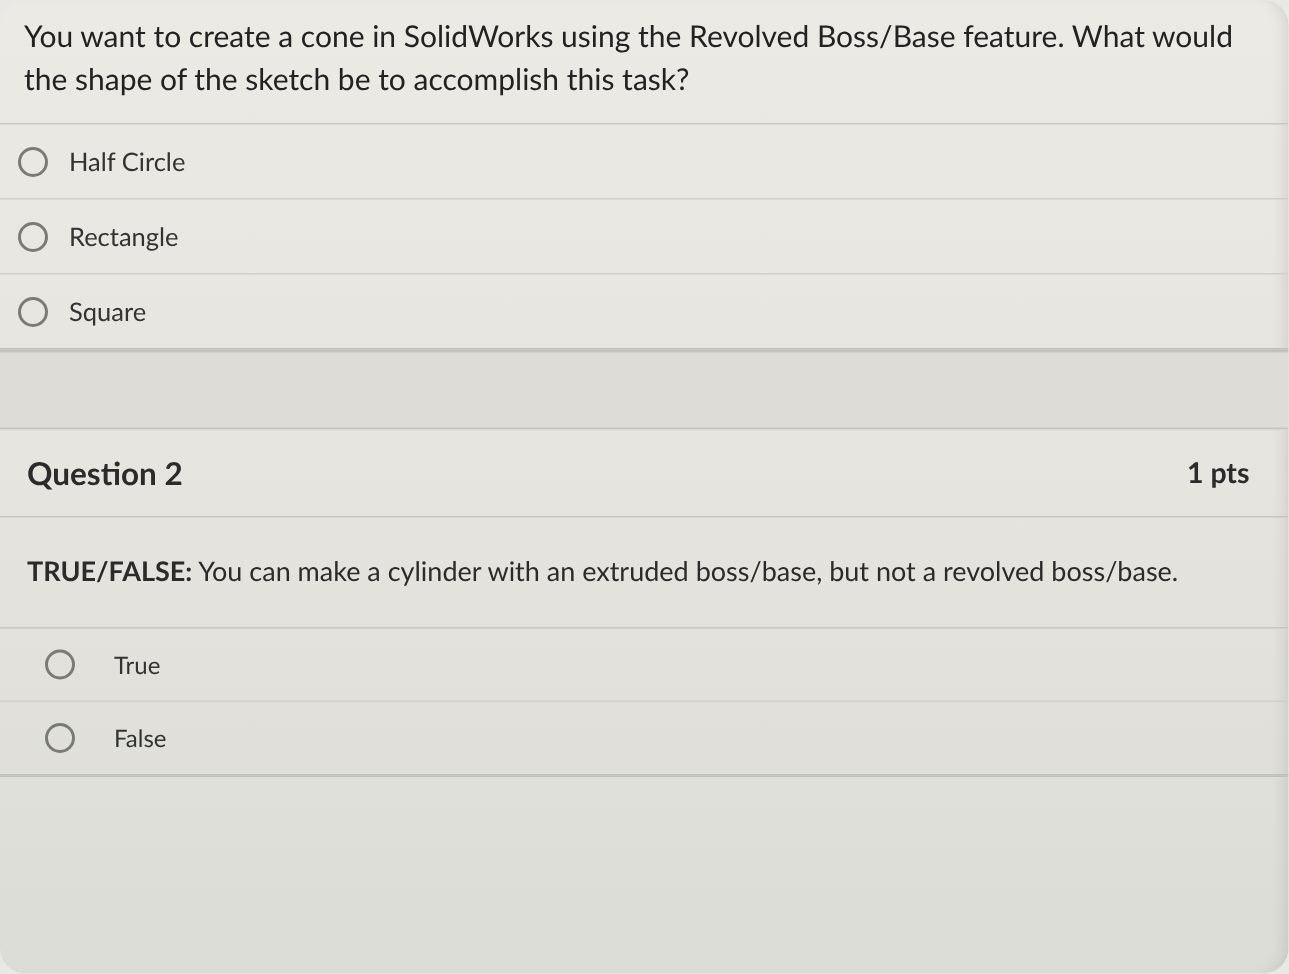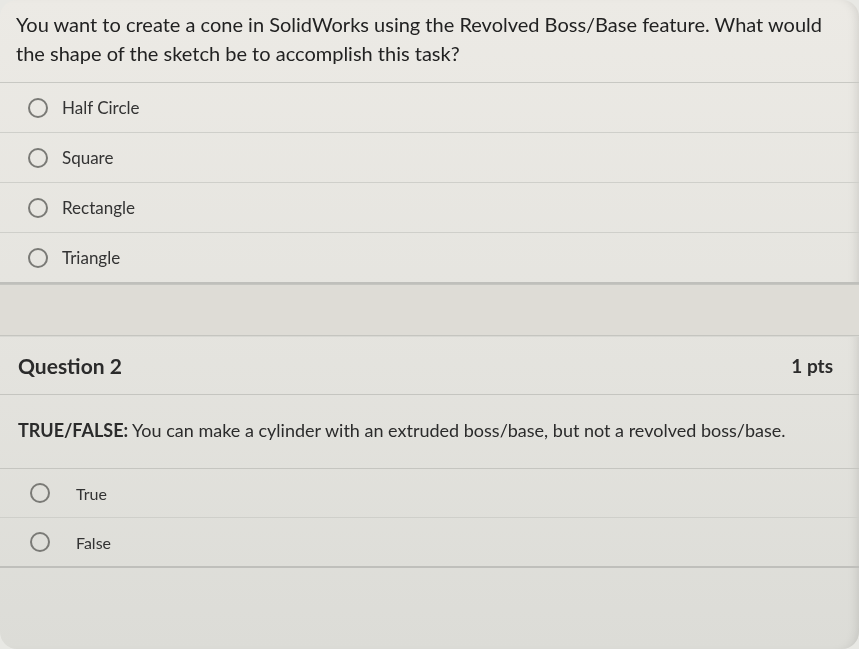--- a/index.html
+++ b/index.html
@@ -31,21 +31,21 @@
     color: #222;
     border-bottom: 1px solid #c8c8c3;
   }
   .options {
     display: flex;
     flex-direction: column;
   }
   .option-row {
     display: flex;
     align-items: center;
-    padding: 14px 28px;
+    padding: 14px 12px;
     border-bottom: 1px solid #cfcfca;
     font-size: 17px;
     color: #333;
   }
   .option-row:last-child {
     border-bottom: 1px solid #bfbfbb;
   }
   .radio {
     width: 16px;
     height: 16px;
@@ -106,29 +106,25 @@
 
   <div class="question-block">
     <div class="q1-text">You want to create a cone in SolidWorks using the Revolved Boss/Base feature. What would the shape of the sketch be to accomplish this task?</div>
     <div class="options">
       <div class="option-row">
         <span class="radio"></span>
         <span>Half Circle</span>
       </div>
       <div class="option-row">
         <span class="radio"></span>
-        <span>Square</span>
-      </div>
-      <div class="option-row">
-        <span class="radio"></span>
         <span>Rectangle</span>
       </div>
       <div class="option-row">
         <span class="radio"></span>
-        <span>Triangle</span>
+        <span>Square</span>
       </div>
     </div>
   </div>
 
   <div class="gap"></div>
 
   <div class="question-block">
     <div class="q2-header">
       <span class="q2-title">Question 2</span>
       <span class="q2-pts">1 pts</span>

